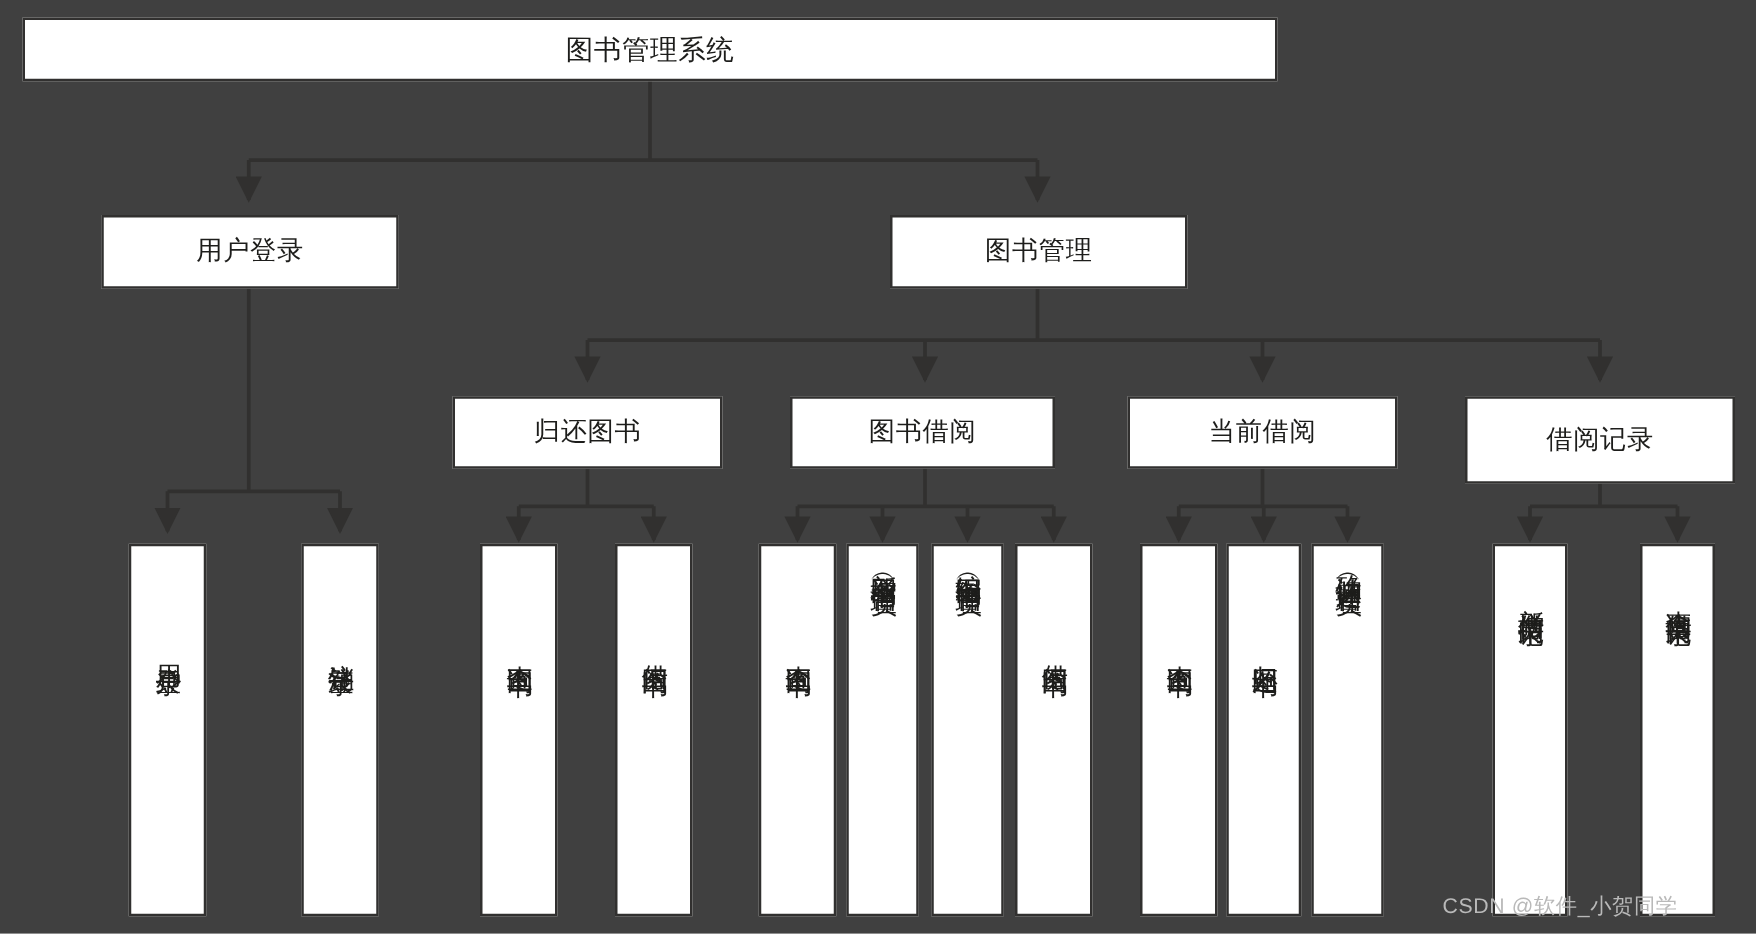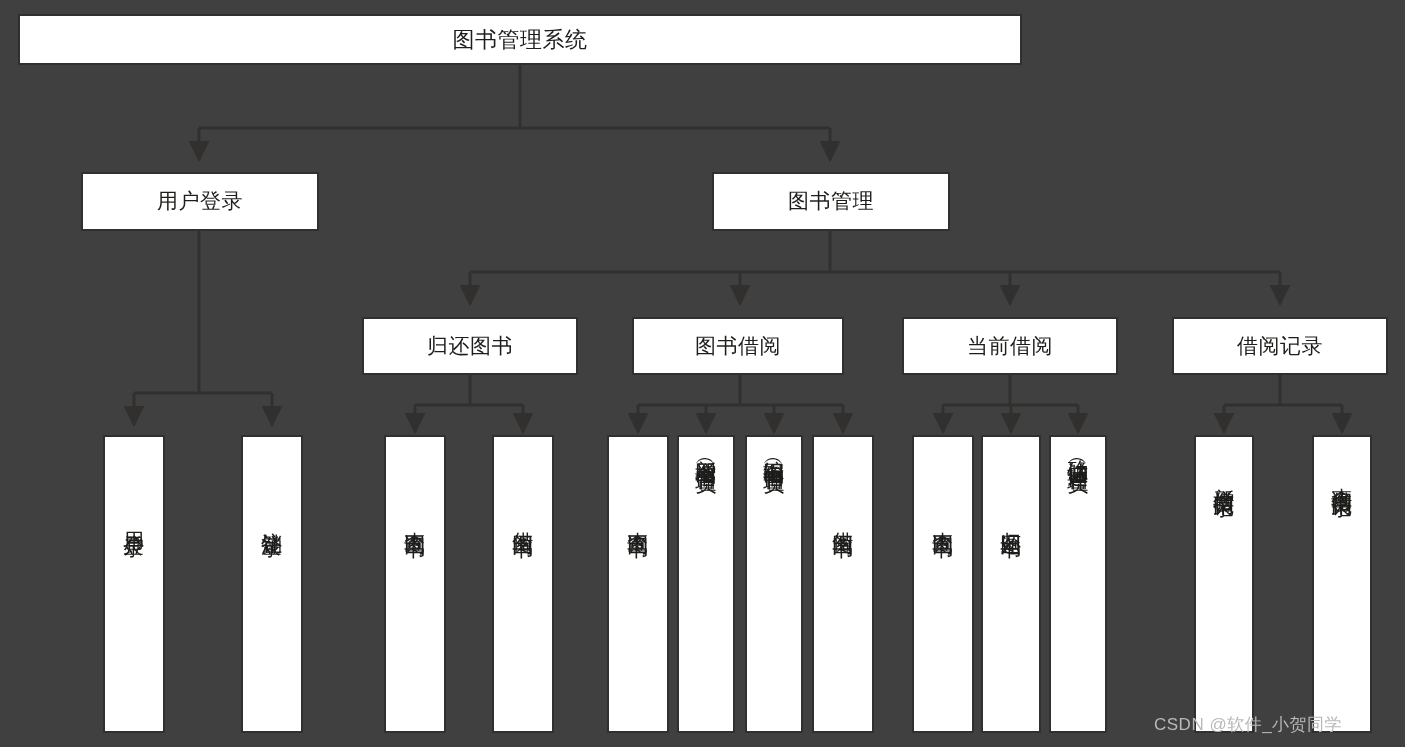--- a/index.html
+++ b/index.html
@@ -124,21 +124,21 @@
 
   <div class="node horiz" style="left:362px; top:317px; width:216px; height:58px;">
     <span class="label">归还图书</span>
   </div>
   <div class="node horiz" style="left:632px; top:317px; width:212px; height:58px;">
     <span class="label">图书借阅</span>
   </div>
   <div class="node horiz" style="left:902px; top:317px; width:216px; height:58px;">
     <span class="label">当前借阅</span>
   </div>
-  <div class="node horiz" style="left:1172px; top:317px; width:216px; height:58px;">
+  <div class="node horiz" style="left:1172px; top:317px; width:216px; height:70px;">
     <span class="label">借阅记录</span>
   </div>
 
   <div class="node vert" style="left:103px; top:435px; width:62px; height:298px; padding-top:78px;">
     <span class="label">用户登录</span>
   </div>
   <div class="node vert" style="left:241px; top:435px; width:62px; height:298px; padding-top:78px;">
     <span class="label">注销登录</span>
   </div>
 

